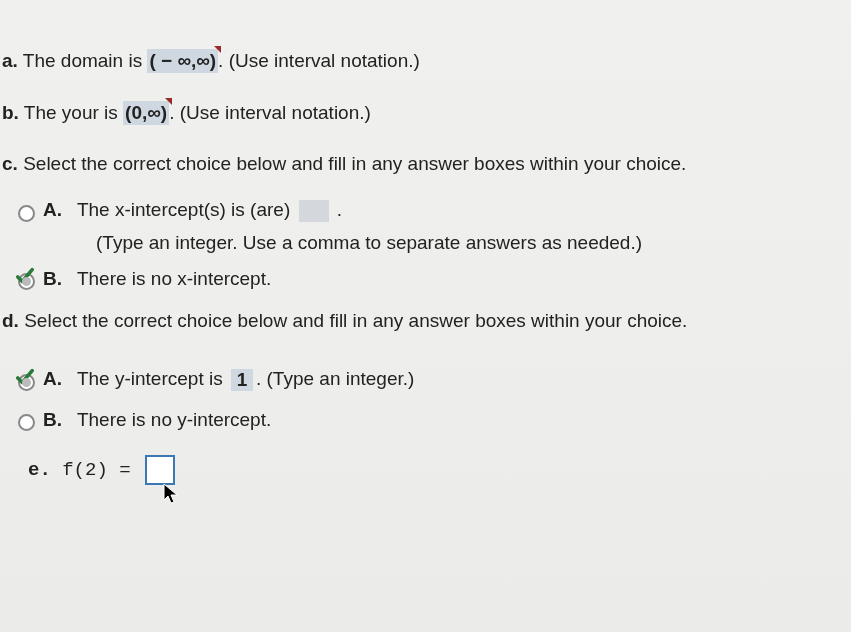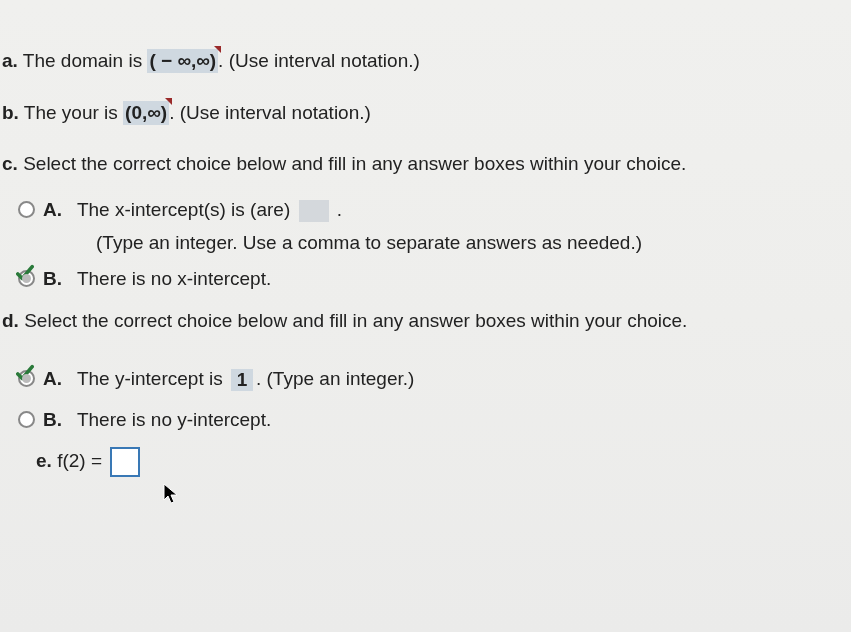--- a/index.html
+++ b/index.html
@@ -14,41 +14,41 @@
       position: relative;
       overflow: hidden;
     }
     .q-line {
       margin-bottom: 28px;
       padding-left: 2px;
       margin-top: 25px;
     }
     .q-line.c { margin-bottom: 24px; }
     .q-line.d { margin-bottom: 22px; margin-top: 20px; }
-    .q-line.e { margin-top: 16px; margin-bottom: 0; padding-left: 36px;}
+    .q-line.e { margin-top: 24px; margin-bottom: 0; padding-left: 28px; font-family: Liberation Mono, monospace;}
     .bold { font-weight: bold; }
     .filled-answer {
       background: #cfd8e0;
       padding: 1px 2px;
       font-weight: bold;
       position: relative;
       display: inline-block;
     }
     .corner-mark {
       position: absolute;
       top: -3px;
       right: -3px;
       width: 0;
       height: 0;
       border-left: 7px solid transparent;
       border-top: 7px solid #9a2a2a;
     }
     .choice-row {
       display: flex;
-      align-items: flex-start;
+      align-items: flex-end;
       gap: 8px;
       padding-left: 18px;
       margin-bottom: 10px;
     }
     .choice-row.first-of-group { margin-top: 4px; }
     .radio {
       width: 17px;
       height: 17px;
       border-radius: 50%;
       border: 2px solid #888;

